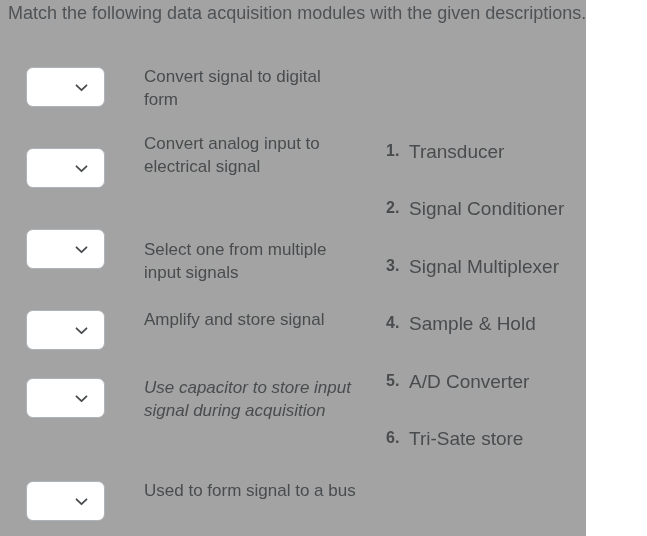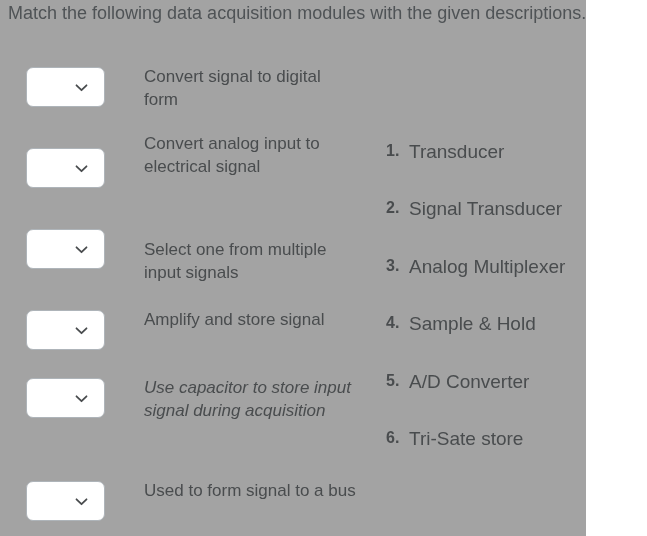--- a/index.html
+++ b/index.html
@@ -144,25 +144,25 @@
     </div>
     <div class="desc" style="top:479px;">Used to form signal to a bus</div>
   </div>
 
   <div class="option-item" style="top:141px;">
     <span class="option-marker">1.</span>
     <span class="option-label">Transducer</span>
   </div>
   <div class="option-item" style="top:198px;">
     <span class="option-marker">2.</span>
-    <span class="option-label">Signal Transducer</span>
+    <span class="option-label">Signal Conditioner</span>
   </div>
   <div class="option-item" style="top:256px;">
     <span class="option-marker">3.</span>
-    <span class="option-label">Analog Multiplexer</span>
+    <span class="option-label">Signal Multiplexer</span>
   </div>
   <div class="option-item" style="top:313px;">
     <span class="option-marker">4.</span>
     <span class="option-label">Sample &amp; Hold</span>
   </div>
   <div class="option-item" style="top:371px;">
     <span class="option-marker">5.</span>
     <span class="option-label">A/D Converter</span>
   </div>
   <div class="option-item" style="top:428px;">

